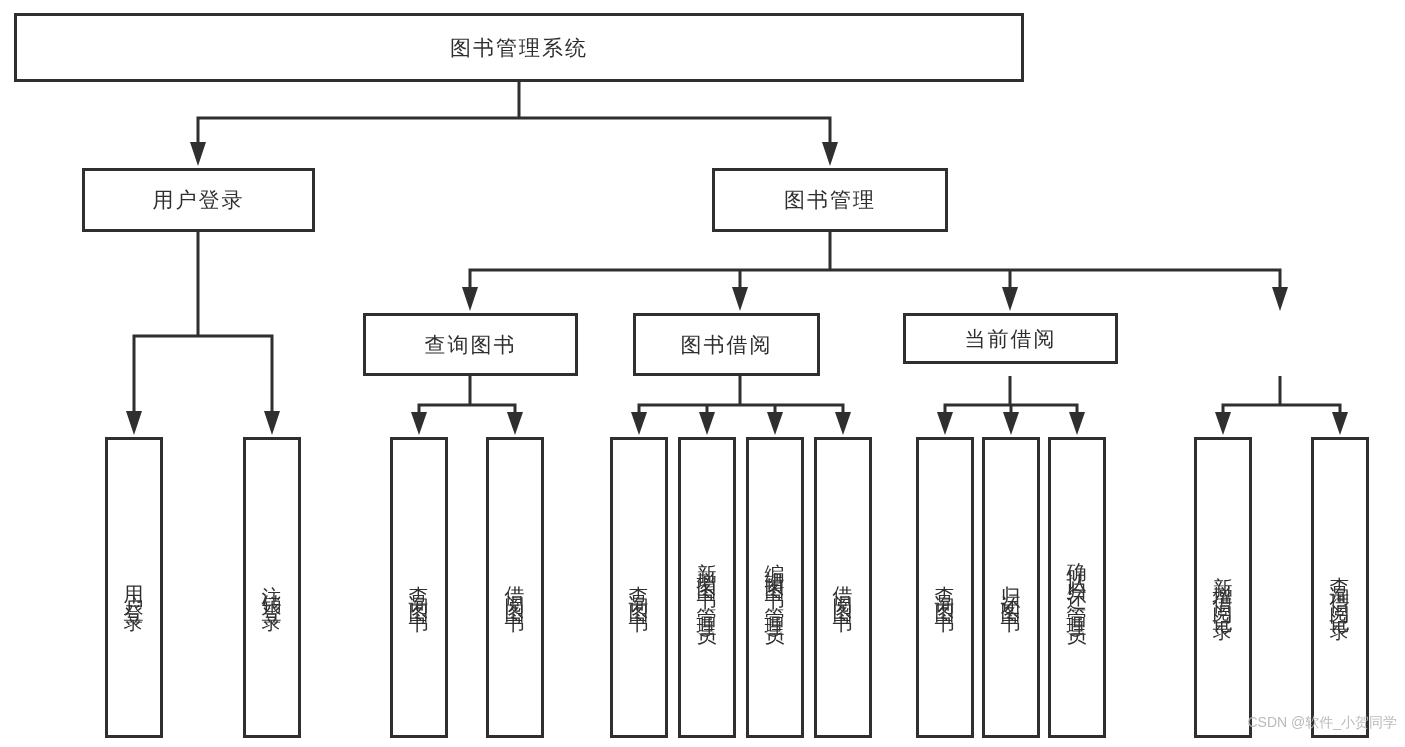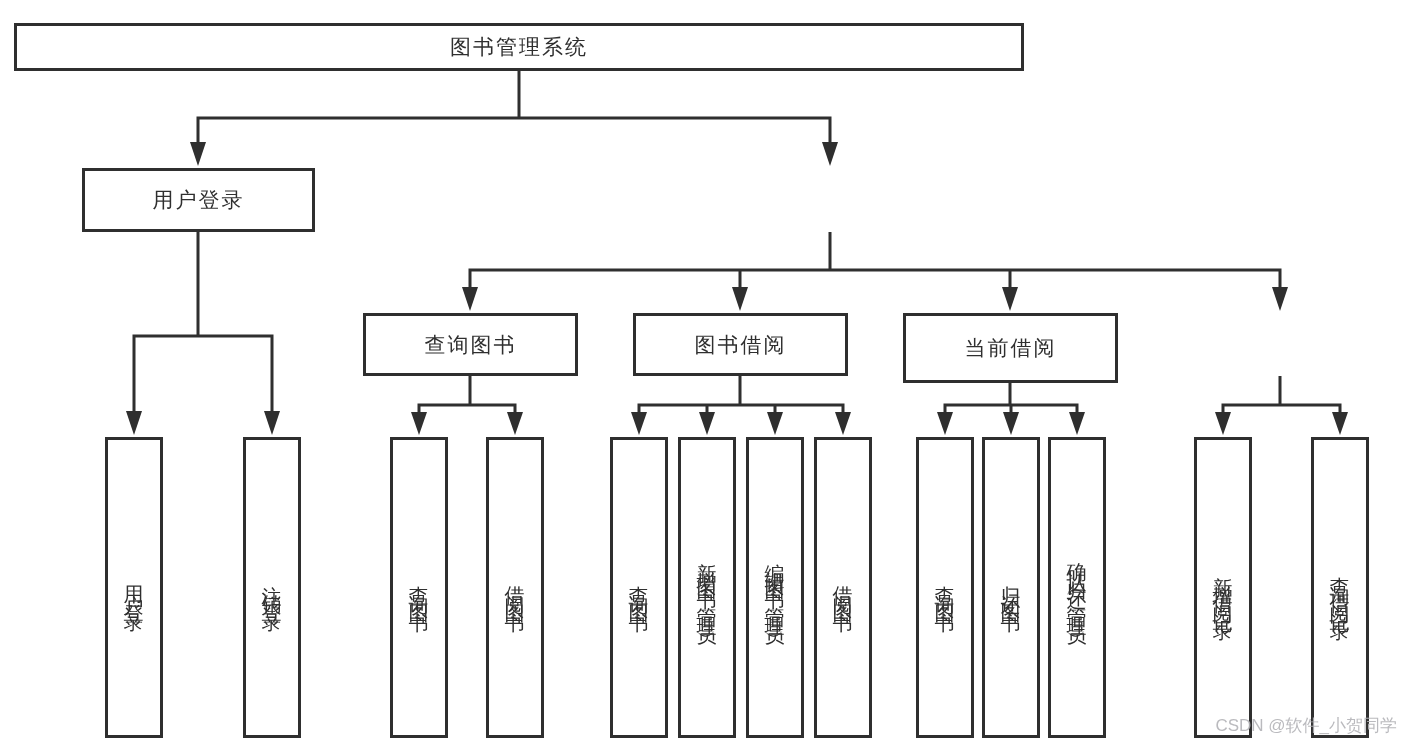--- a/index.html
+++ b/index.html
@@ -52,21 +52,21 @@
     font-size: 20px;
     line-height: 1;
     letter-spacing: 9px;
     white-space: nowrap;
   }
 
   .watermark {
     position: absolute;
     right: 8px;
     top: 714px;
-    font-size: 17px;
+    font-size: 14px;
     color: var(--watermark, #b3b3b7);
     z-index: 5;
     white-space: nowrap;
     opacity: 0.9;
   }
 </style>
 </head>
 <body>
 
 <div class="canvas">
@@ -101,35 +101,38 @@
     <polygon points="699,412 715,412 707,435"></polygon>
     <polygon points="767,412 783,412 775,435"></polygon>
     <polygon points="835,412 851,412 843,435"></polygon>
     <polygon points="937,412 953,412 945,435"></polygon>
     <polygon points="1003,412 1019,412 1011,435"></polygon>
     <polygon points="1069,412 1085,412 1077,435"></polygon>
     <polygon points="1215,412 1231,412 1223,435"></polygon>
     <polygon points="1332,412 1348,412 1340,435"></polygon>
   </svg>
 
-  <div class="node h-node" style="left:14px;top:23px;width:1010px;height:48px">
+  <div class="node h-node" style="left:14px;top:13px;width:1010px;height:69px">
     <span class="hlabel">图书管理系统</span>
   </div>
 
   <div class="node h-node" style="left:82px;top:168px;width:233px;height:64px">
     <span class="hlabel">用户登录</span>
   </div>
+  <div class="node h-node" style="left:712px;top:168px;width:236px;height:64px">
+    <span class="hlabel">图书管理</span>
+  </div>
 
   <div class="node h-node" style="left:363px;top:313px;width:215px;height:63px">
     <span class="hlabel">查询图书</span>
   </div>
-  <div class="node h-node" style="left:633px;top:313px;width:215px;height:63px">
+  <div class="node h-node" style="left:633px;top:313px;width:187px;height:63px">
     <span class="hlabel">图书借阅</span>
   </div>
-  <div class="node h-node" style="left:903px;top:313px;width:215px;height:70px">
+  <div class="node h-node" style="left:903px;top:313px;width:215px;height:51px">
     <span class="hlabel">当前借阅</span>
   </div>
 
   <div class="node v-node" style="left:105px;top:437px;width:58px;height:301px">
     <span class="vlabel">用户登录</span>
   </div>
   <div class="node v-node" style="left:243px;top:437px;width:58px;height:301px">
     <span class="vlabel">注销登录</span>
   </div>
 

